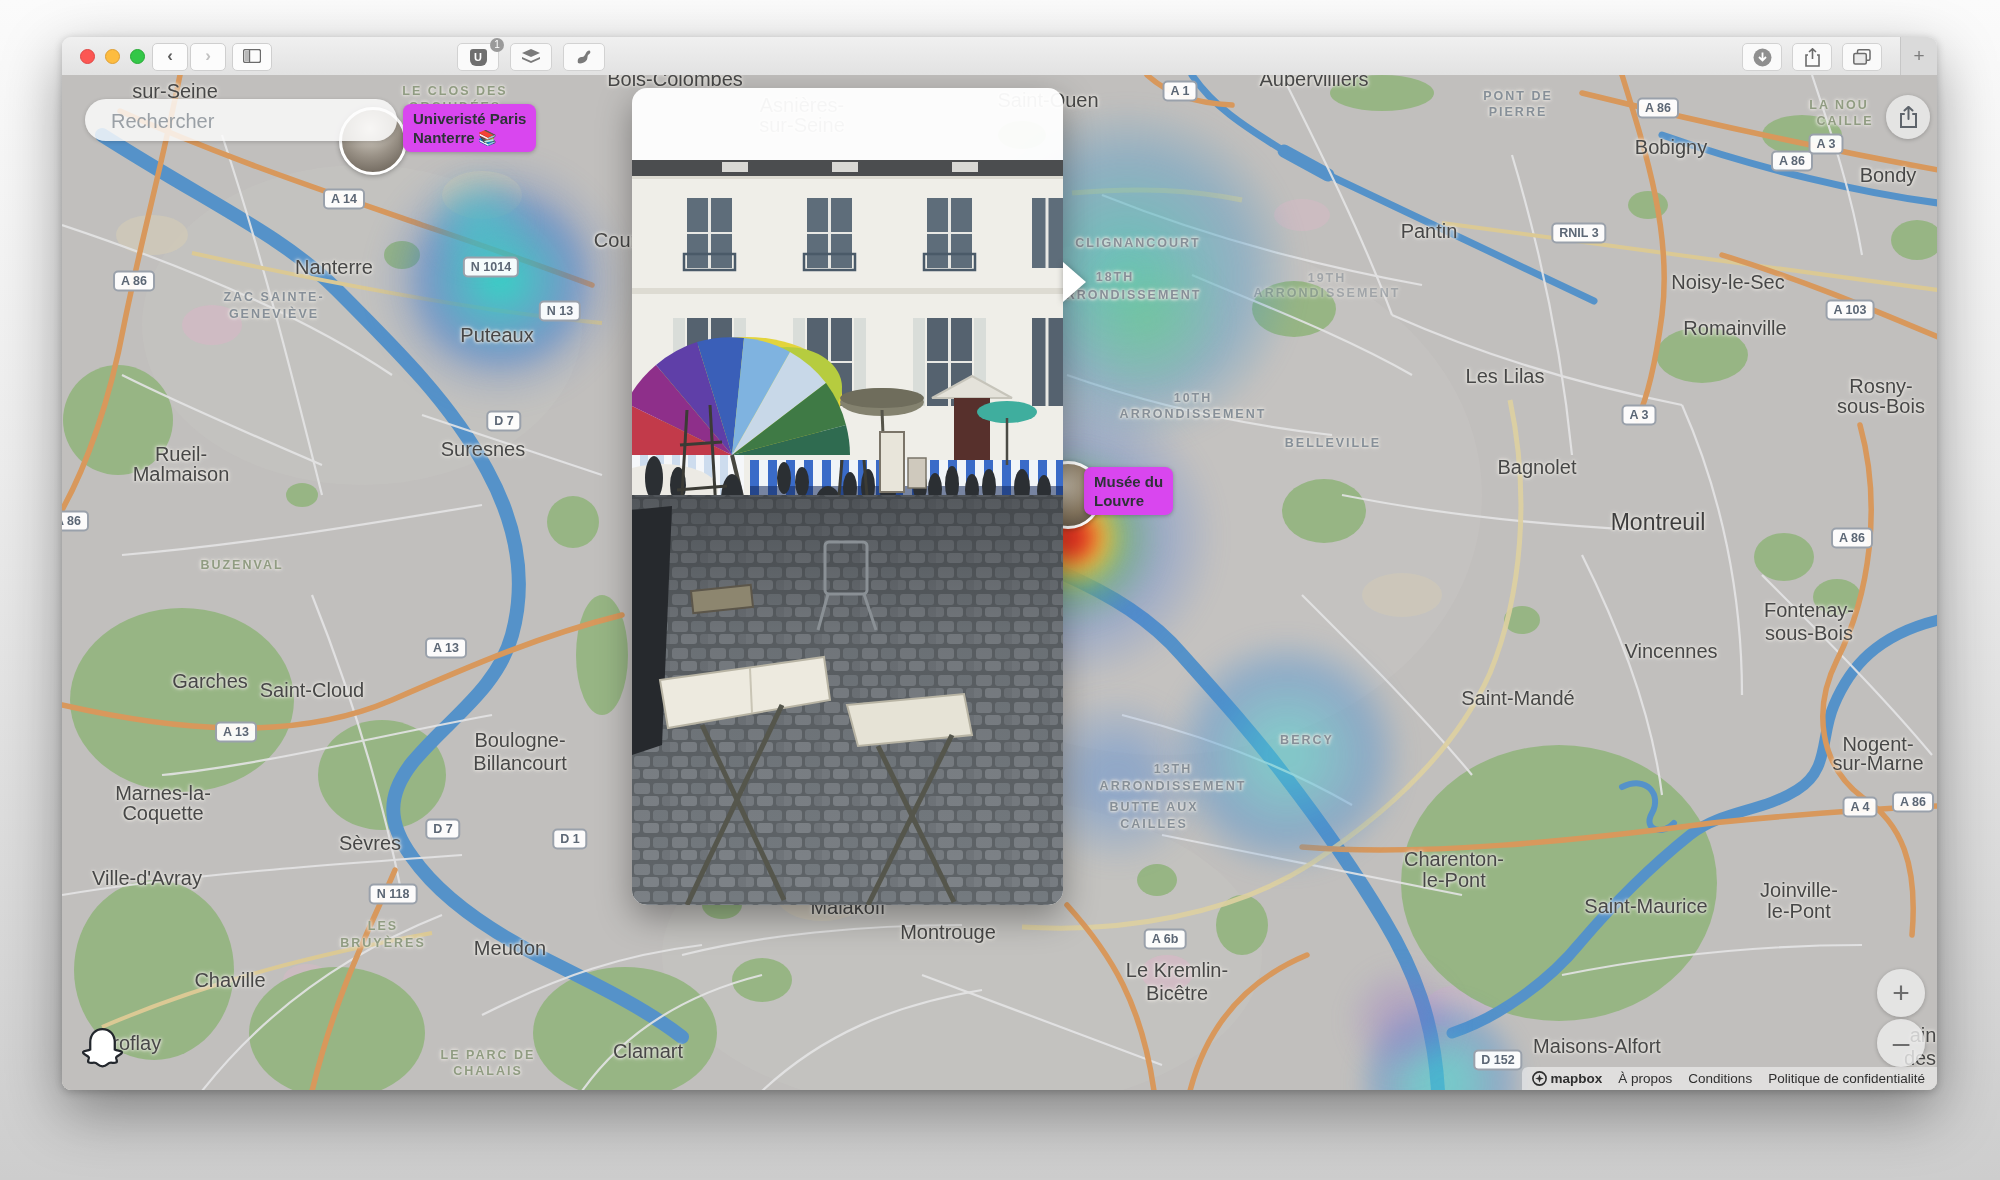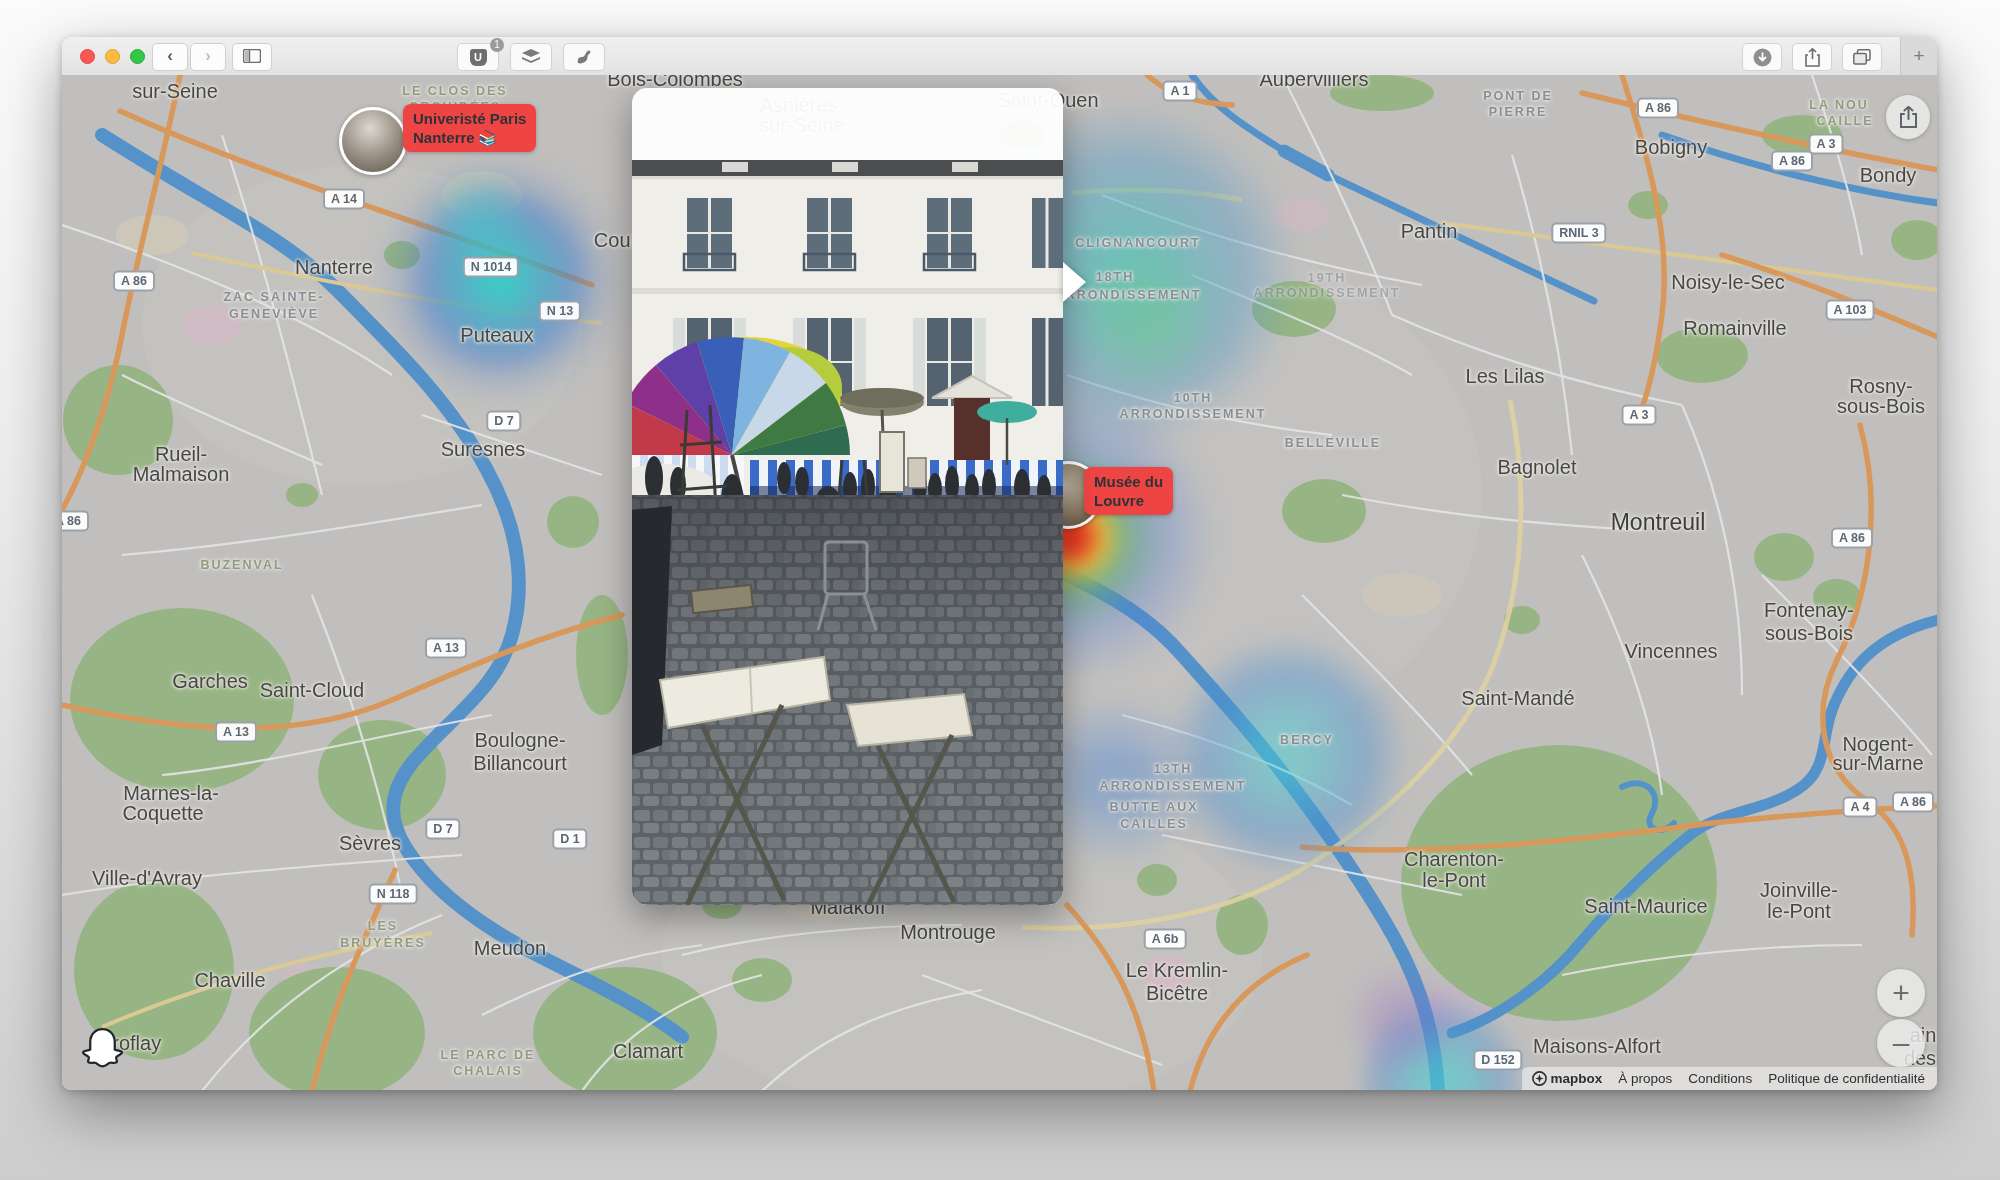--- a/index.html
+++ b/index.html
@@ -36,21 +36,21 @@
   .badge{position:absolute;transform:translate(-50%,-50%);background:rgba(255,255,255,.94);
     border:2px solid #9aa1ab;border-radius:5px;color:#5c6775;font-size:12.5px;font-weight:700;
     padding:0 6px;line-height:17px;white-space:nowrap;pointer-events:none;}
   
   #search{position:absolute;left:23px;top:24px;width:312px;height:42px;border-radius:21px;
     background:rgba(252,252,252,.82);box-shadow:0 1px 4px rgba(0,0,0,.18);}
   #search input{position:absolute;left:24px;top:6px;width:250px;height:30px;border:0;background:transparent;
     outline:none;font-size:20px;color:#444;font-family:"Liberation Sans",sans-serif;}
   #search input::placeholder{color:#9aa0a6;}
   .storythumb{position:absolute;border-radius:50%;border:3px solid #fff;box-shadow:0 1px 5px rgba(0,0,0,.3);}
-  .maptag{position:absolute;background:#ef4444;border-radius:8px;box-shadow:0 1px 4px rgba(0,0,0,.25);
+  .maptag{position:absolute;background:#d946ef;border-radius:8px;box-shadow:0 1px 4px rgba(0,0,0,.25);
     padding:5px 10px;font-size:15px;font-weight:700;color:#2e3338;line-height:19px;white-space:nowrap;}
   
   #card{position:absolute;left:570px;top:13px;width:431px;height:817px;border-radius:15px;
     background:rgba(255,255,255,.95);box-shadow:0 12px 34px rgba(0,0,0,.35);}
   #cardhead{position:absolute;left:0;top:0;right:0;height:72px;}
   #cardtitle{position:absolute;left:26px;top:12px;font-size:23px;font-weight:700;color:#16191d;}
   #cardtime{position:absolute;left:26px;top:42px;font-size:14.5px;font-weight:600;color:#3c434b;}
   .cardicon{position:absolute;top:18px;width:34px;height:34px;display:flex;align-items:center;justify-content:center;}
   #cardimg{position:absolute;left:0;top:72px;width:431px;height:745px;border-radius:0 0 15px 15px;overflow:hidden;}
   #nextarrow{position:absolute;left:1001px;top:187px;width:0;height:0;border-top:20px solid transparent;
@@ -274,21 +274,21 @@
         <span class="ml " style="left: 583px; top: 165px;">Courbevoie</span>
         <span class="ml " style="left: 272px; top: 192px;">Nanterre</span>
         <span class="ml " style="left: 435px; top: 260px;">Puteaux</span>
         <span class="ml " style="left: 119px; top: 379px;">Rueil-</span>
         <span class="ml " style="left: 119px; top: 399px;">Malmaison</span>
         <span class="ml " style="left: 378px; top: 374px; margin-left: 43px;">Suresnes</span>
         <span class="ml " style="left: 148px; top: 606px;">Garches</span>
         <span class="ml " style="left: 250px; top: 615px;">Saint-Cloud</span>
         <span class="ml " style="left: 458px; top: 665px;">Boulogne-</span>
         <span class="ml " style="left: 458px; top: 688px;">Billancourt</span>
-        <span class="ml " style="left: 101px; top: 718px; margin-left: 8px;">Marnes-la-</span>
+        <span class="ml " style="left: 101px; top: 718px;">Marnes-la-</span>
         <span class="ml " style="left: 101px; top: 738px;">Coquette</span>
         <span class="ml " style="left: 308px; top: 768px;">Sèvres</span>
         <span class="ml " style="left: 85px; top: 803px;">Ville-d'Avray</span>
         <span class="ml " style="left: 168px; top: 905px;">Chaville</span>
         <span class="ml " style="left: 448px; top: 873px;">Meudon</span>
         <span class="ml " style="left: 66px; top: 968px;">Viroflay</span>
         <span class="ml " style="left: 586px; top: 976px;">Clamart</span>
         <span class="ml " style="left: 786px; top: 832px;">Malakoff</span>
         <span class="ml " style="left: 886px; top: 857px;">Montrouge</span>
         <span class="ml " style="left: 1609px; top: 72px;">Bobigny</span>
@@ -373,20 +373,23 @@
       <div>Musée du</div>
       <div>Louvre</div>
     </div>
 
     <div class="storythumb" style="left:277px;top:32px;width:62px;height:62px;background:radial-gradient(circle at 45% 30%,#ddd8cf,#9a9287 50%,#5c544a);"></div>
     <div class="maptag" style="left:341px;top:29px;">
       <div>Univeristé Paris</div>
       <div>Nanterre 📚</div>
     </div>
 
+    <div id="search">
+      <input type="text" placeholder="Rechercher" style="">
+    </div>
 
     <div id="card">
 
       <div id="cardimg">
         <svg width="431" height="745" viewBox="0 0 431 745">
           <defs>
             <pattern id="cobbles" width="38" height="27" patternUnits="userSpaceOnUse">
               <rect width="38" height="27" fill="#5f6468"></rect>
               <rect x="2" y="2" width="16" height="11" rx="3" fill="#7b8085"></rect>
               <rect x="21" y="2" width="15" height="11" rx="3" fill="#747a7f"></rect>

